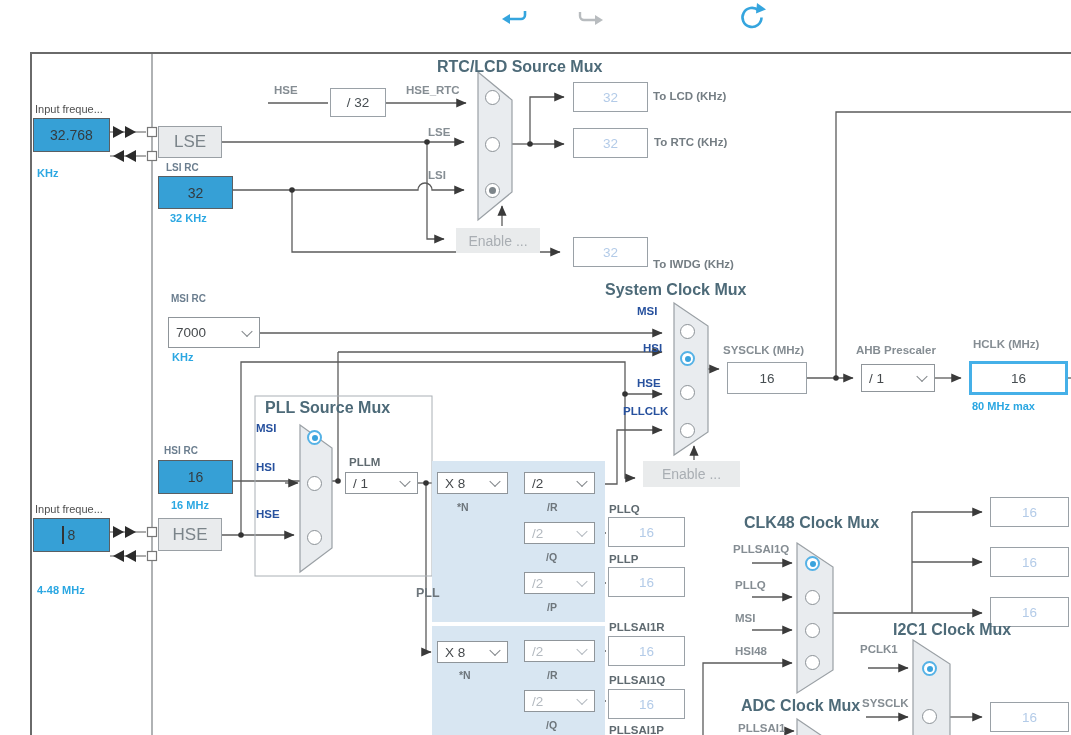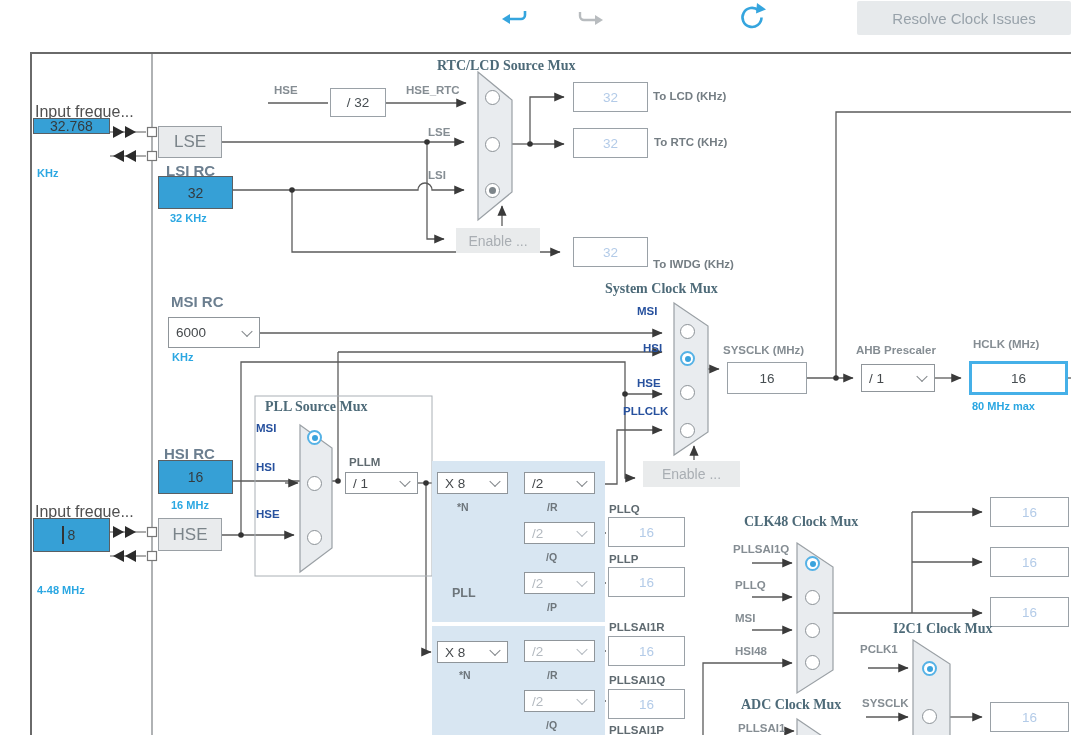--- a/index.html
+++ b/index.html
@@ -1,24 +1,24 @@
 <!DOCTYPE html>
 <html><head>
 <meta charset="utf-8">
 <style>
   html,body{margin:0;padding:0;width:1071px;height:735px;overflow:hidden;background:#ffffff;}
   #app{position:relative;width:1071px;height:735px;font-family:"Liberation Sans",sans-serif;background:#ffffff;}
   svg.layer{position:absolute;left:0;top:0;}
   .lbl{position:absolute;font-size:11.5px;font-weight:bold;color:#858d93;white-space:nowrap;}
   .olbl{position:absolute;font-size:11.5px;font-weight:bold;color:#747d83;white-space:nowrap;}
   .lblb{position:absolute;font-size:11.5px;font-weight:bold;color:#27519e;white-space:nowrap;}
-  .title{position:absolute;font-size:14px;font-weight:bold;color:#4d6a78;white-space:nowrap;font-family:Liberation Serif, serif;}
+  .title{position:absolute;font-size:16px;font-weight:bold;color:#4d6a78;white-space:nowrap;}
   .sub{position:absolute;font-size:11px;font-weight:bold;color:#2BA7E2;white-space:nowrap;}
-  .rc{position:absolute;font-size:15px;font-weight:bold;color:#6b7e8f;white-space:nowrap;text-align:right;}
-  .inlbl{position:absolute;font-size:16px;color:#4f4f4f;white-space:nowrap;}
+  .rc{position:absolute;font-size:10px;font-weight:bold;color:#6b7e8f;white-space:nowrap;text-align:right;}
+  .inlbl{position:absolute;font-size:11px;color:#4f4f4f;white-space:nowrap;}
   .plbl{position:absolute;font-size:10.5px;font-weight:bold;color:#6d757b;white-space:nowrap;}
   .plbl2{position:absolute;font-size:11.5px;font-weight:bold;color:#5f6a70;white-space:nowrap;}
   .pllname{position:absolute;font-size:12.5px;font-weight:bold;color:#6d757b;}
   .bluebox{position:absolute;box-sizing:border-box;background:#36A0D6;border:1px solid #5a5f63;color:#343b3f;font-size:14px;display:flex;align-items:center;justify-content:center;}
   .src{position:absolute;box-sizing:border-box;background:#e9ebed;border:1.5px solid #9aa0a5;color:#7b848a;font-size:17px;display:flex;align-items:center;justify-content:center;}
   .vbox{position:absolute;box-sizing:border-box;background:#fff;border:1.3px solid #9aa1a7;color:#474e52;font-size:13.5px;display:flex;align-items:center;justify-content:center;}
   .vbox.light{color:#b3cbe8;}
   .vbox.hclk{border:3px solid #45B0E8;}
   .dd{position:absolute;box-sizing:border-box;background:#fff;border:1.3px solid #8f959a;color:#45494c;font-size:13.5px;display:flex;align-items:center;padding-left:7px;}
   .dd .chev{position:absolute;right:8px;top:50%;width:7px;height:7px;border-right:1.7px solid #82878b;border-bottom:1.7px solid #82878b;transform:translateY(-70%) rotate(45deg);}
@@ -45,21 +45,20 @@
     <polygon points="9,11 9,21 1,16" fill="#35a5de"></polygon>
   </svg>
   <svg class="layer" style="left:576px;top:5px" width="28" height="26" viewBox="0 0 28 26">
     <path d="M4,7 v4 a4,4 0 0 0 4,4 h12" fill="none" stroke="#b8bcbf" stroke-width="2.4"></path>
     <polygon points="19,10 19,20 27,15" fill="#b8bcbf"></polygon>
   </svg>
   <svg class="layer" style="left:737px;top:2px" width="30" height="30" viewBox="0 0 30 30">
     <path d="M21.5,8.5 A9.5,9.5 0 1 0 24.5,15.5" fill="none" stroke="#35a5de" stroke-width="2.6"></path>
     <polygon points="20,1 29,7.5 19,11.5" fill="#35a5de"></polygon>
   </svg>
-  <div class="resolve" style="left:857px;top:1px;width:214px;height:34px">Resolve Clock Issues</div>
 
   <div class="frameL"></div>
   <div class="frameT"></div>
 
   <svg class="layer" width="1071" height="735">
     <defs>
       <marker id="ar" markerWidth="9" markerHeight="8" refX="7.5" refY="3.5" orient="auto">
         <polygon points="0,0 8,3.5 0,7" fill="#3a3a3a"></polygon>
       </marker>
     </defs>
@@ -170,21 +169,21 @@
       <polygon points="478,72 512,100 512,192 478,220"></polygon>
       <polygon points="674,303 708,326 708,432 674,455"></polygon>
       <polygon points="300,425 332,448 332,548 300,572"></polygon>
       <polygon points="797,543 833,567 833,670 797,693"></polygon>
       <polygon points="913,640 950,664 950,738 913,738"></polygon>
       <polygon points="797,719 831,742 797,742"></polygon>
     </g>
   </svg>
 
   <div class="inlbl" style="left:35px;top:103px">Input freque...</div>
-  <div class="bluebox" style="left:33px;top:118px;width:77px;height:16px">32.768</div>
+  <div class="bluebox" style="left:33px;top:118px;width:77px;height:34px">32.768</div>
   <div class="sub" style="left:37px;top:167px">KHz</div>
   <div class="src" style="left:158px;top:126px;width:64px;height:32px">LSE</div>
   <div class="rc" style="left:166px;top:162px">LSI RC</div>
   <div class="bluebox" style="left:158px;top:176px;width:75px;height:33px">32</div>
   <div class="sub" style="left:170px;top:212px">32 KHz</div>
 
   <div class="lbl" style="left:274px;top:84px">HSE</div>
   <div class="vbox" style="left:330px;top:88px;width:56px;height:29px">/ 32</div>
   <div class="lbl" style="left:406px;top:84px">HSE_RTC</div>
   <div class="title" style="left:437px;top:58px">RTC/LCD Source Mux</div>
@@ -196,21 +195,21 @@
   <div class="enable" style="left:456px;top:228px;width:84px;height:25px">Enable ...</div>
   <div class="vbox light" style="left:573px;top:82px;width:75px;height:30px">32</div>
   <div class="olbl" style="left:653px;top:90px">To LCD (KHz)</div>
   <div class="vbox light" style="left:573px;top:128px;width:75px;height:30px">32</div>
   <div class="olbl" style="left:654px;top:136px">To RTC (KHz)</div>
   <div class="vbox light" style="left:573px;top:237px;width:75px;height:30px">32</div>
   <div class="olbl" style="left:653px;top:258px">To IWDG (KHz)</div>
 
   <div class="rc" style="left:171px;top:293px">MSI RC</div>
   <div class="dd" style="left:168px;top:317px;width:92px;height:31px">
-    <span>6000</span>
+    <span>7000</span>
       <span class="chev"></span>
   </div>
   <div class="sub" style="left:172px;top:351px">KHz</div>
 
   <div class="title" style="left:605px;top:281px">System Clock Mux</div>
   <div class="lblb" style="left:637px;top:305px">MSI</div>
   <div class="lblb" style="left:643px;top:342px">HSI</div>
   <div class="lblb" style="left:637px;top:377px">HSE</div>
   <div class="lblb" style="left:623px;top:405px">PLLCLK</div>
   <div class="radio" style="left:680px;top:324px"></div>
@@ -270,21 +269,21 @@
   <div class="plbl" style="left:546px;top:551px">/Q</div>
   <div class="plbl2" style="left:609px;top:503px">PLLQ</div>
   <div class="vbox light" style="left:608px;top:517px;width:77px;height:30px">16</div>
   <div class="dd off" style="left:524px;top:572px;width:71px;height:22px">
     <span>/2</span>
       <span class="chev"></span>
   </div>
   <div class="plbl" style="left:547px;top:601px">/P</div>
   <div class="plbl2" style="left:609px;top:553px">PLLP</div>
   <div class="vbox light" style="left:608px;top:567px;width:77px;height:30px">16</div>
-  <div class="pllname" style="left:452px;top:586px">PLL</div>
+  <div class="pllname" style="left:416px;top:586px">PLL</div>
 
   <div class="panel" style="left:432px;top:626px;width:173px;height:109px"></div>
   <div class="dd" style="left:437px;top:641px;width:71px;height:22px">
     <span>X 8</span>
       <span class="chev"></span>
   </div>
   <div class="plbl" style="left:459px;top:669px">*N</div>
   <div class="dd off" style="left:524px;top:640px;width:71px;height:22px">
     <span>/2</span>
       <span class="chev"></span>

